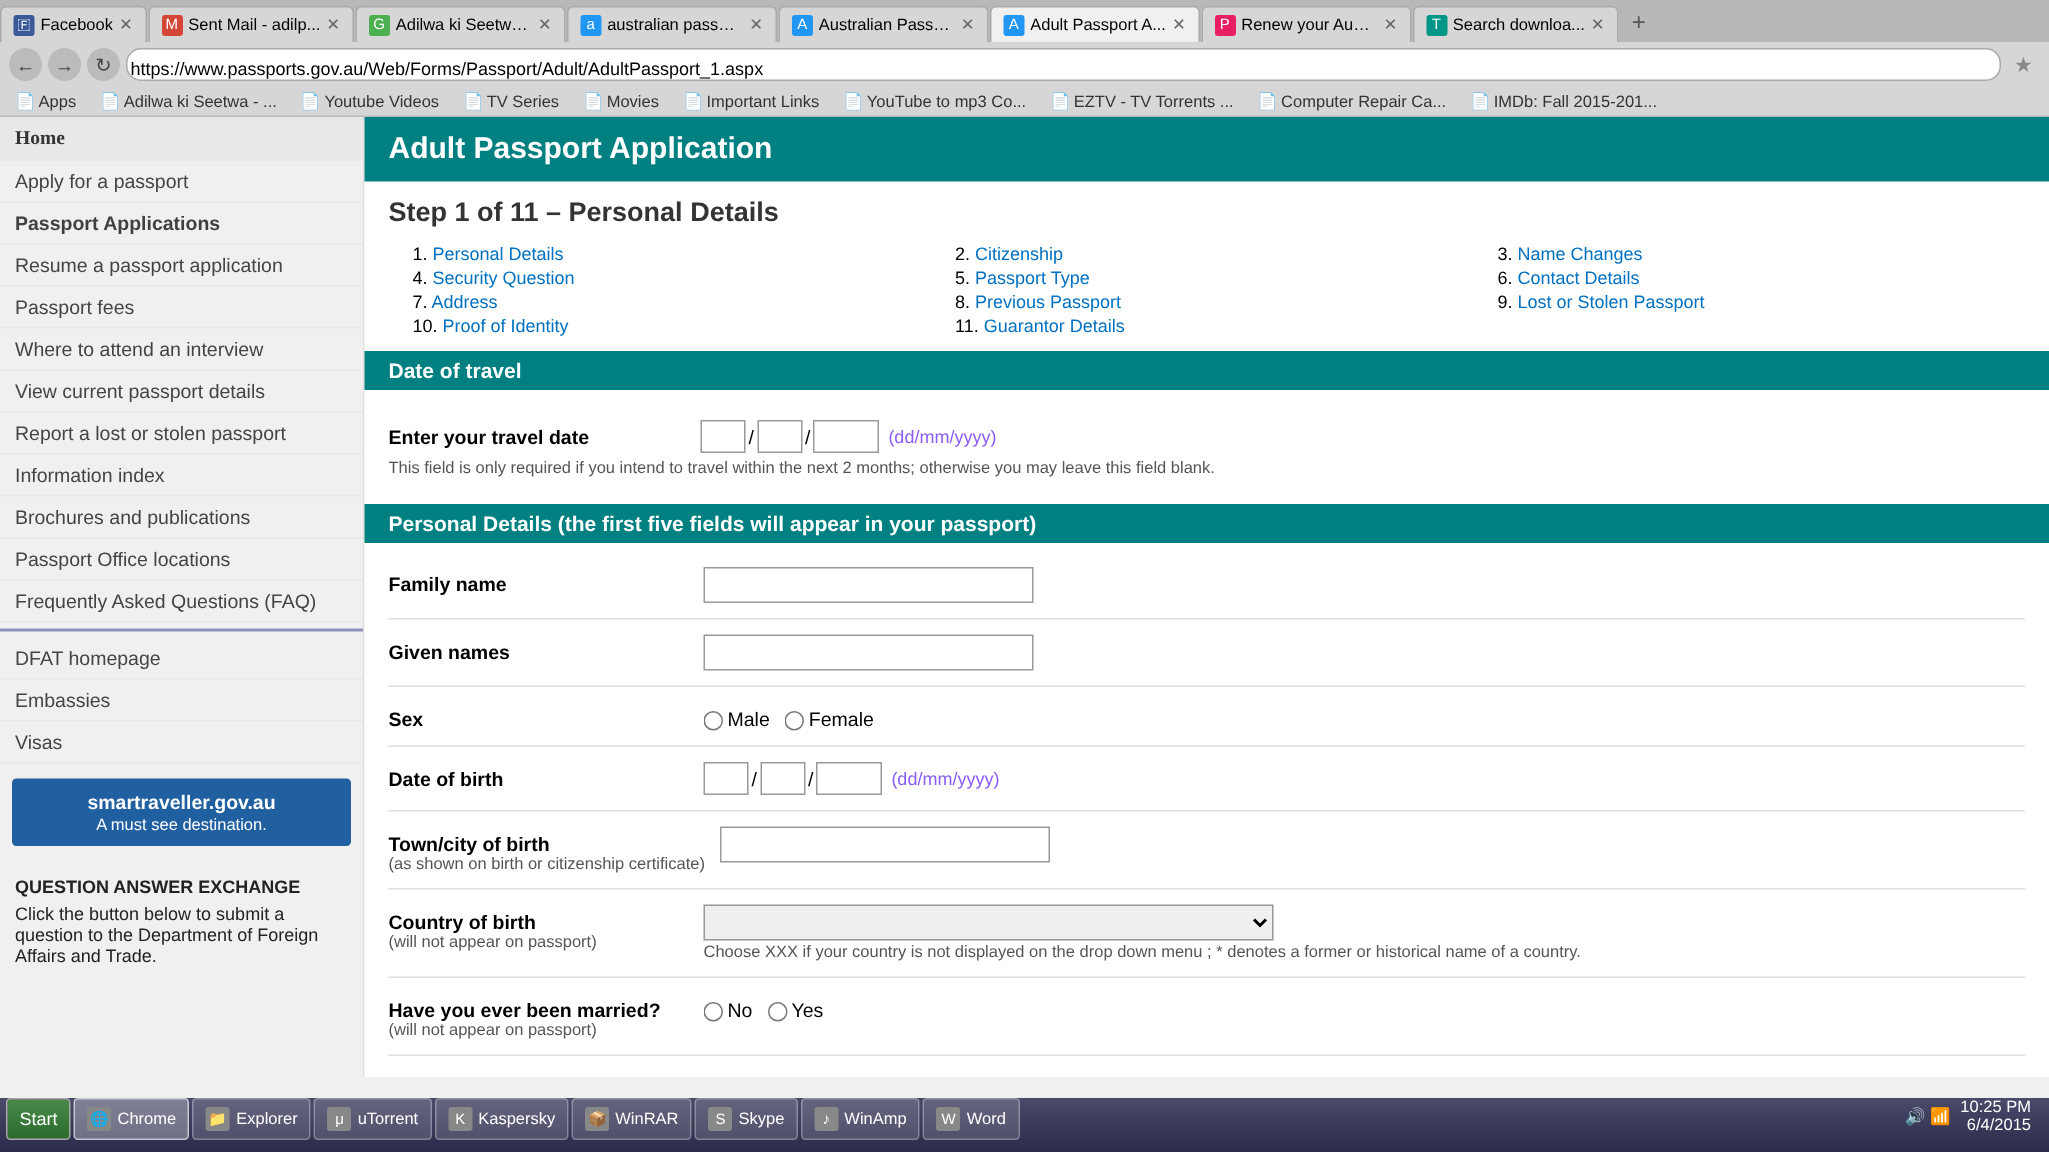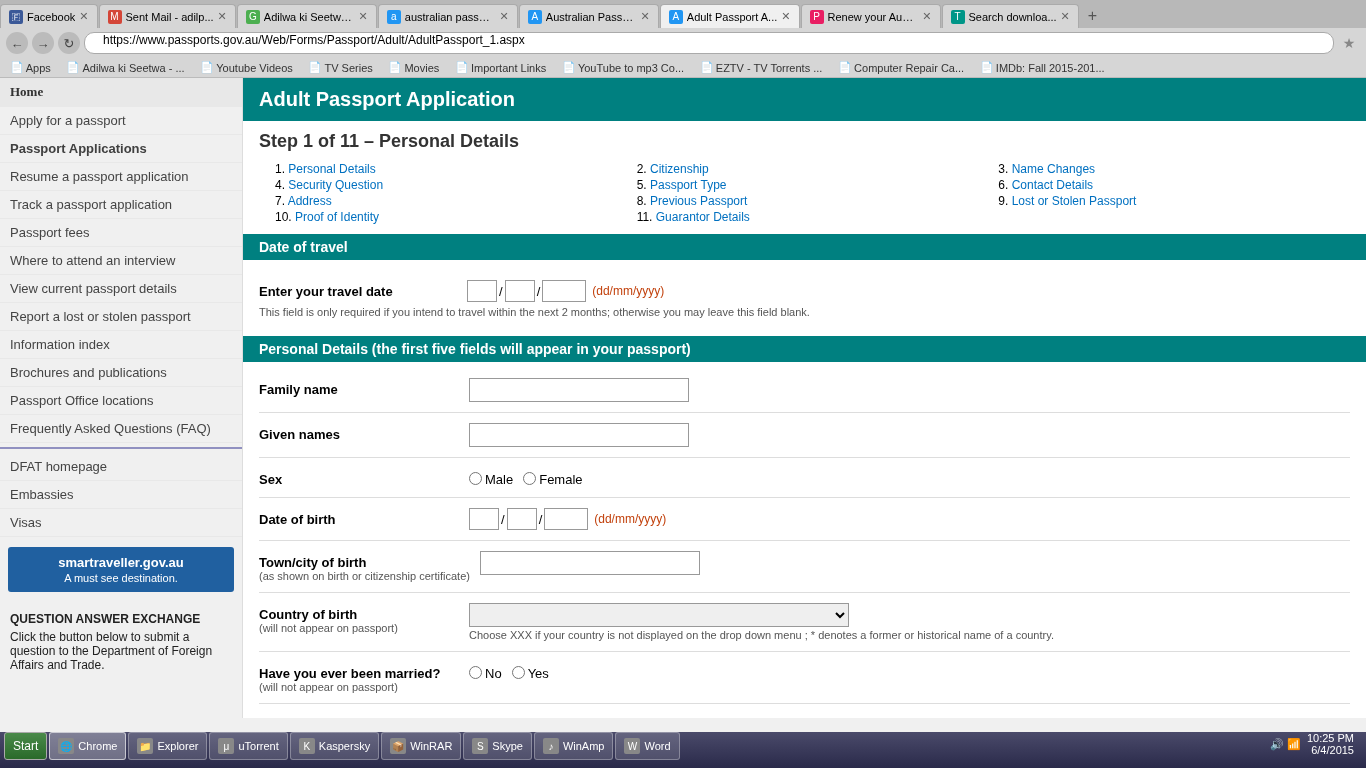--- a/index.html
+++ b/index.html
@@ -9,21 +9,21 @@
     .browser-chrome { background: #d6d6d6; width: 1366px; }
     .tab-bar { display: flex; align-items: flex-end; background: #b8b8b8; padding-top: 4px; font-size: 11px; overflow: hidden; }
     .tab { display: flex; align-items: center; padding: 4px 8px; background: #d6d6d6; border-radius: 4px 4px 0 0; margin-right: 1px; max-width: 140px; white-space: nowrap; overflow: hidden; height: 24px; cursor: pointer; border: 1px solid #aaa; border-bottom: none; font-size: 11px; }
     .tab.active { background: #f0f0f0; z-index: 1; }
     .tab-icon { width: 14px; height: 14px; margin-right: 4px; flex-shrink: 0; border-radius: 2px; display: inline-flex; align-items: center; justify-content: center; font-size: 10px; }
     .tab-label { overflow: hidden; text-overflow: ellipsis; flex: 1; }
     .tab-close { margin-left: 4px; color: #666; font-size: 11px; cursor: pointer; flex-shrink: 0; }
 
     .address-bar-row { display: flex; align-items: center; background: #d6d6d6; padding: 4px 6px; gap: 4px; }
     .nav-btn { width: 22px; height: 22px; border-radius: 50%; background: #bbb; border: none; cursor: pointer; font-size: 13px; display: flex; align-items: center; justify-content: center; color: #444; }
-    .address-bar { flex: 1; height: 22px; border: 1px solid #aaa; border-radius: 10px; background: white; padding: 0 18px; font-size: 12px; color: #333; display: flex; align-items: flex-start; }
+    .address-bar { flex: 1; height: 22px; border: 1px solid #aaa; border-radius: 10px; background: white; padding: 0 2px; font-size: 12px; color: #333; display: flex; align-items: flex-end; }
     .address-bar input { border: none; outline: none; width: 100%; font-size: 12px; background: transparent; }
     .star-btn { width: 22px; height: 22px; background: none; border: none; cursor: pointer; font-size: 14px; color: #888; }
 
     .bookmarks-bar { display: flex; align-items: center; background: #d6d6d6; padding: 2px 6px; border-bottom: 1px solid #bbb; gap: 8px; font-size: 11px; overflow: hidden; }
     .bookmark-item { display: flex; align-items: center; gap: 2px; padding: 1px 4px; cursor: pointer; white-space: nowrap; color: #333; }
     .bm-icon { font-size: 11px; }
 
     
     .page-wrap { display: flex; width: 1366px; background: #fff; min-height: 600px; }
 
@@ -48,29 +48,29 @@
     .step-nav-item a { color: #0070c0; text-decoration: none; }
 
     .section-bar { background: #008080; color: white; padding: 5px 16px; font-size: 14px; font-weight: bold; }
 
     .form-area { padding: 10px 16px; }
     .travel-date-row { display: flex; align-items: center; gap: 8px; padding: 10px 0 4px 0; }
     .travel-date-label { font-weight: bold; font-size: 13px; min-width: 200px; }
     .date-input-group { display: flex; align-items: center; gap: 2px; }
     .date-box-sm { width: 30px; height: 22px; border: 1px solid #999; text-align: center; font-size: 12px; }
     .date-box-lg { width: 44px; height: 22px; border: 1px solid #999; text-align: center; font-size: 12px; }
-    .date-format { font-size: 12px; color: #c2410c; margin-left: 4px; }
+    .date-format { font-size: 12px; color: #8b5cf6; margin-left: 4px; }
     .field-hint { font-size: 11px; color: #555; padding: 0 0 8px 0; margin-left: 0; }
 
     .form-row { display: flex; align-items: flex-start; padding: 6px 0; gap: 10px; }
     .form-label { min-width: 200px; font-weight: bold; font-size: 13px; padding-top: 4px; flex-shrink: 0; }
     .form-label-sub { font-weight: normal; font-size: 11px; color: #555; }
     .text-input { width: 220px; height: 24px; border: 1px solid #999; padding: 2px 4px; font-size: 13px; }
     .radio-group { display: flex; align-items: center; gap: 10px; padding-top: 4px; font-size: 13px; }
-    .radio-group label { display: flex; align-items: flex-start; gap: 3px; cursor: pointer; }
+    .radio-group label { display: flex; align-items: flex-end; gap: 3px; cursor: pointer; }
     .select-wide { width: 380px; height: 24px; border: 1px solid #999; font-size: 12px; }
     .select-hint { font-size: 11px; color: #555; margin-top: 2px; text-align: center; }
     .separator { border: none; border-top: 1px solid #ddd; margin: 4px 0; }
 
     
     .taskbar { position: fixed; bottom: 0; left: 0; width: 1366px; height: 36px; background: linear-gradient(to bottom, #4a4a6a 0%, #2a2a4a 100%); display: flex; align-items: flex-start; padding: 0 4px; gap: 2px; z-index: 100; }
     .start-btn { background: linear-gradient(to bottom, #4a8a4a, #2a6a2a); border: 1px solid #aaa; color: white; padding: 2px 8px; font-size: 12px; border-radius: 3px; cursor: pointer; height: 28px; }
     .taskbar-app { display: flex; align-items: center; gap: 4px; background: rgba(255,255,255,0.15); border: 1px solid rgba(255,255,255,0.3); border-radius: 3px; padding: 2px 8px; height: 28px; cursor: pointer; font-size: 11px; color: white; white-space: nowrap; }
     .taskbar-app.active { background: rgba(255,255,255,0.3); border-color: rgba(255,255,255,0.6); }
     .taskbar-app-icon { width: 16px; height: 16px; border-radius: 2px; background: #888; display: flex; align-items: center; justify-content: center; font-size: 10px; flex-shrink: 0; }
@@ -181,21 +181,20 @@
 </div>
 
 <div class="page-wrap">
 
   <div class="sidebar">
 
     <a class="sidebar-item home" href="#">Home</a>
       <a class="sidebar-item plain" href="#">Apply for a passport</a>
       <a class="sidebar-item section-header" href="#">Passport Applications</a>
       <a class="sidebar-item plain" href="#">Resume a passport application</a>
-      <a class="sidebar-item plain" href="#">Track a passport application</a>
       <a class="sidebar-item plain" href="#">Passport fees</a>
       <a class="sidebar-item plain" href="#">Where to attend an interview</a>
       <a class="sidebar-item plain" href="#">View current passport details</a>
       <a class="sidebar-item plain" href="#">Report a lost or stolen passport</a>
       <a class="sidebar-item plain" href="#">Information index</a>
       <a class="sidebar-item plain" href="#">Brochures and publications</a>
       <a class="sidebar-item plain" href="#">Passport Office locations</a>
       <a class="sidebar-item plain" href="#">Frequently Asked Questions (FAQ)</a>
       <div class="sidebar-divider"></div>
     <div id="sidebar-secondary">

